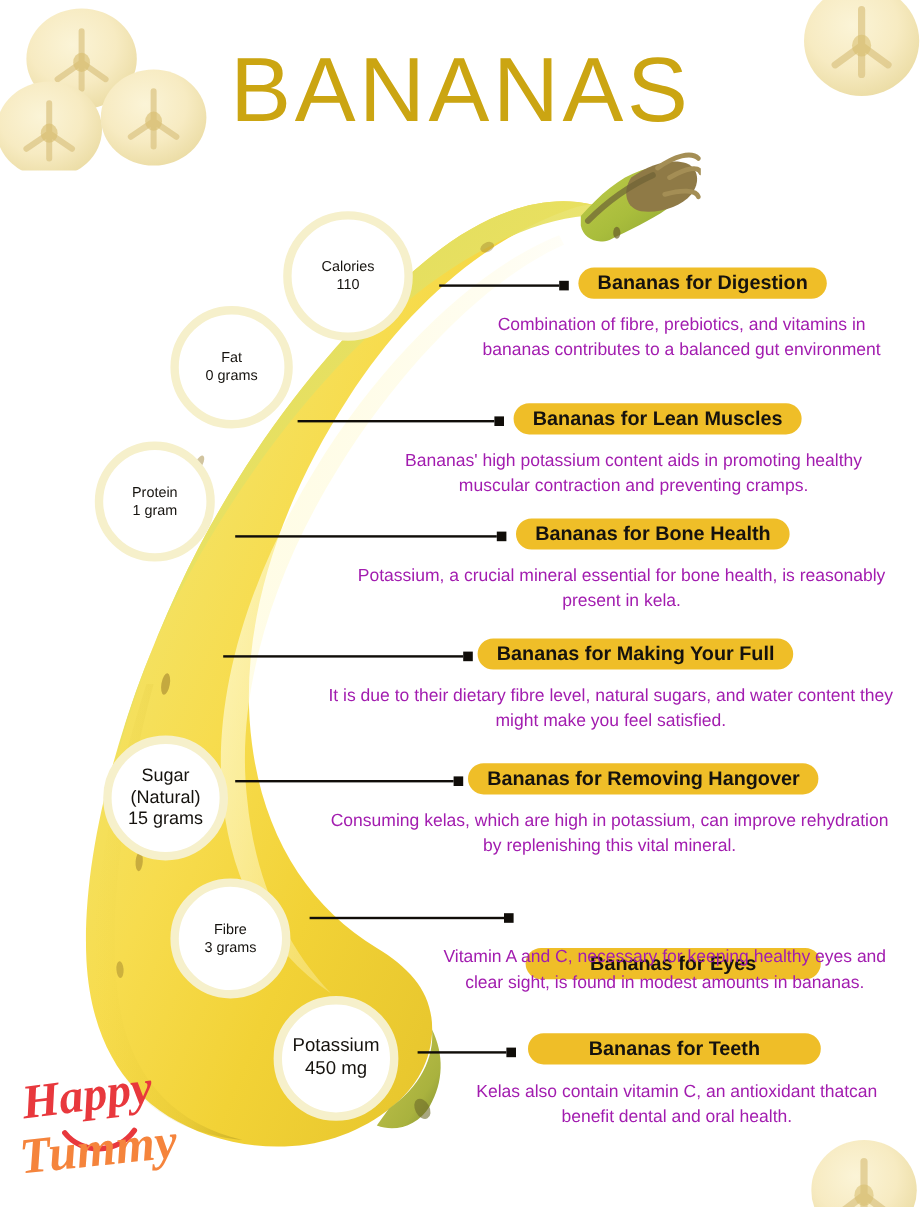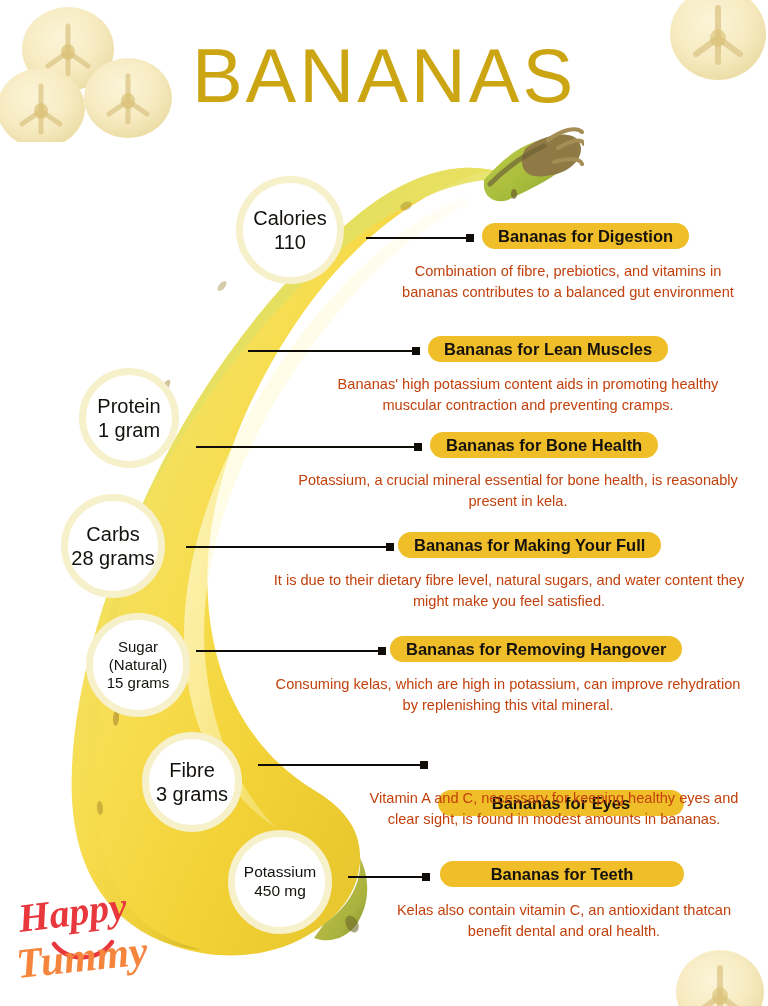--- a/index.html
+++ b/index.html
@@ -57,21 +57,21 @@
     border: 7px solid #F6F0CB;
     box-sizing: border-box;
     display: flex;
     flex-direction: column;
     align-items: center;
     justify-content: center;
     text-align: center;
     color: #15120e;
     font-family: "Liberation Sans", sans-serif;
     line-height: 1.22;
-    font-size: 20px;
+    font-size: 12px;
   }
   .badge .b-line { display: block; white-space: nowrap; }
 
   
   .leader {
     position: absolute;
     height: 2px;
     background: #100d09;
   }
   .leader-dot {
@@ -99,21 +99,21 @@
     white-space: nowrap;
     font-family: "Liberation Sans", sans-serif;
   }
 
   
   .body-text {
     position: absolute;
     text-align: center;
     font-size: 14.6px;
     line-height: 1.42;
-    color: #c2410c;
+    color: #a21caf;
     font-family: "Liberation Sans", sans-serif;
   }
 
   
   #logo { position: absolute; left: 16px; top: 892px; width: 150px; height: 100px; }
 </style>
 </head>
 <body>
 
 <div id="page">
@@ -249,30 +249,30 @@
     <ellipse cx="392" cy="88" rx="4" ry="6" fill="#9A7C2A" opacity="0.4" transform="rotate(64 392 88)"></ellipse>
     <ellipse cx="86" cy="690" rx="3" ry="7" fill="#9A7C2A" opacity="0.45" transform="rotate(-4 86 690)"></ellipse>
     <ellipse cx="270" cy="760" rx="3" ry="5" fill="#9A7C2A" opacity="0.35" transform="rotate(-40 270 760)"></ellipse>
   </svg>
 
   <div class="badge" style="left:236px; top:176px; width:108px; height:108px;">
     <span class="b-line">Calories</span>
     <span class="b-line">110</span>
   </div>
 
+  <div class="badge" style="left:142px; top:255px; width:102px; height:102px;">
+    <span class="b-line">Fat</span>
+    <span class="b-line">0 grams</span>
+  </div>
 
   <div class="badge" style="left:79px; top:368px; width:100px; height:100px;">
     <span class="b-line">Protein</span>
     <span class="b-line">1 gram</span>
   </div>
 
-  <div class="badge" style="left:61px; top:494px; width:104px; height:104px;">
-    <span class="b-line">Carbs</span>
-    <span class="b-line">28 grams</span>
-  </div>
 
   <div class="badge" style="left:86px; top:613px; width:104px; height:104px; font-size:15px;">
     <span class="b-line">Sugar</span>
     <span class="b-line">(Natural)</span>
     <span class="b-line">15 grams</span>
   </div>
 
   <div class="badge" style="left:142px; top:732px; width:100px; height:100px;">
     <span class="b-line">Fibre</span>
     <span class="b-line">3 grams</span>

